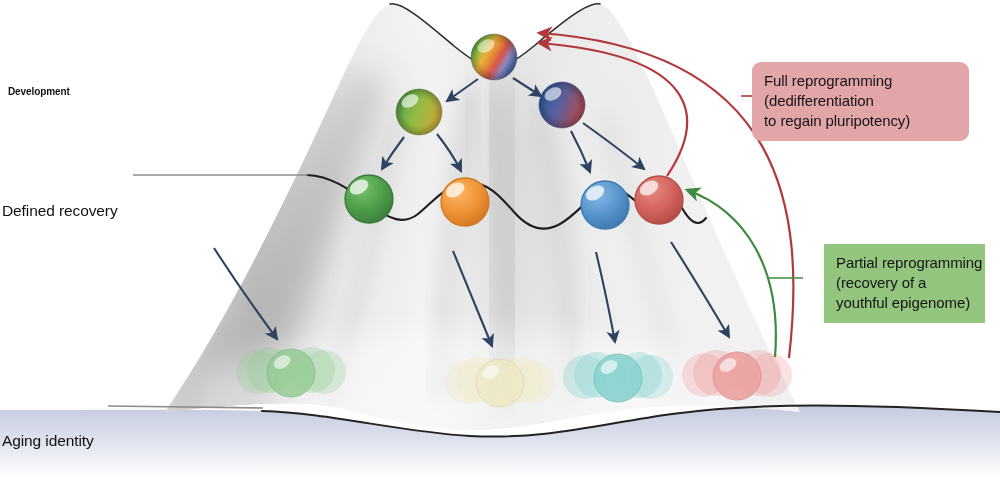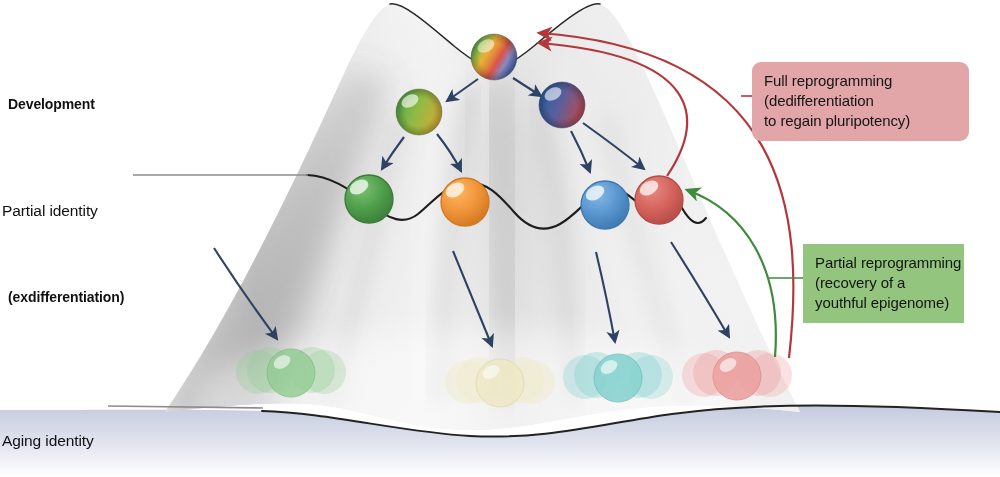--- a/index.html
+++ b/index.html
@@ -6,21 +6,21 @@
   html,body{margin:0;padding:0;background:#ffffff;}
   body{
     width:1000px;height:477px;position:relative;overflow:hidden;
     font-family:"Liberation Sans","DejaVu Sans",sans-serif;
     color:#111111;
   }
   #stage{position:absolute;inset:0;width:1000px;height:477px;}
   svg.layer{position:absolute;left:0;top:0;width:1000px;height:477px;overflow:visible;}
 
   .lbl{position:absolute;white-space:pre;line-height:1.22;}
-  .lbl-bold{font-weight:bold;font-size:14px;letter-spacing:-0.1px;}
+  .lbl-bold{font-weight:bold;font-size:10px;letter-spacing:-0.1px;}
   .lbl-plain{font-size:15.5px;letter-spacing:-0.1px;}
 
   .callout{
     position:absolute;box-sizing:border-box;
     font-size:15px;line-height:1.33;letter-spacing:-0.1px;
     padding:9px 12px 10px 12px;white-space:pre;color:#141414;
   }
   .callout-full{background:#e3a6a8;border-radius:9px;}
   .callout-partial{background:#93c57e;}
 </style>
@@ -319,32 +319,31 @@
 
     <line x1="133" y1="175" x2="308" y2="175" stroke="#8c8c8c" stroke-width="1.6"></line>
     <line x1="108" y1="406" x2="263" y2="408" stroke="#8c8c8c" stroke-width="1.6"></line>
   </svg>
 
   <div class="lbl lbl-bold" style="left:8px; top:62px;">
     <div>Development</div>
   </div>
 
   <div class="lbl lbl-plain" style="left:2px; top:164px;">
-    <div>Partial identity</div>
+    <div>Defined recovery</div>
   </div>
 
   <div class="lbl lbl-bold" style="left:8px; top:255px;">
-    <div>(exdifferentiation)</div>
   </div>
 
   <div class="lbl lbl-plain" style="left:2px; top:394px;">
     <div>Aging identity</div>
   </div>
 
   <div class="callout callout-full" style="left:752px; top:62px; width:217px;">Full reprogramming
 (dedifferentiation
 to regain pluripotency)</div>
 
-  <div class="callout callout-partial" style="left:803px; top:244px; width:161px;">Partial reprogramming
+  <div class="callout callout-partial" style="left:824px; top:244px; width:161px;">Partial reprogramming
 (recovery of a
 youthful epigenome)</div>
 
 </div>
 
 </body></html>

